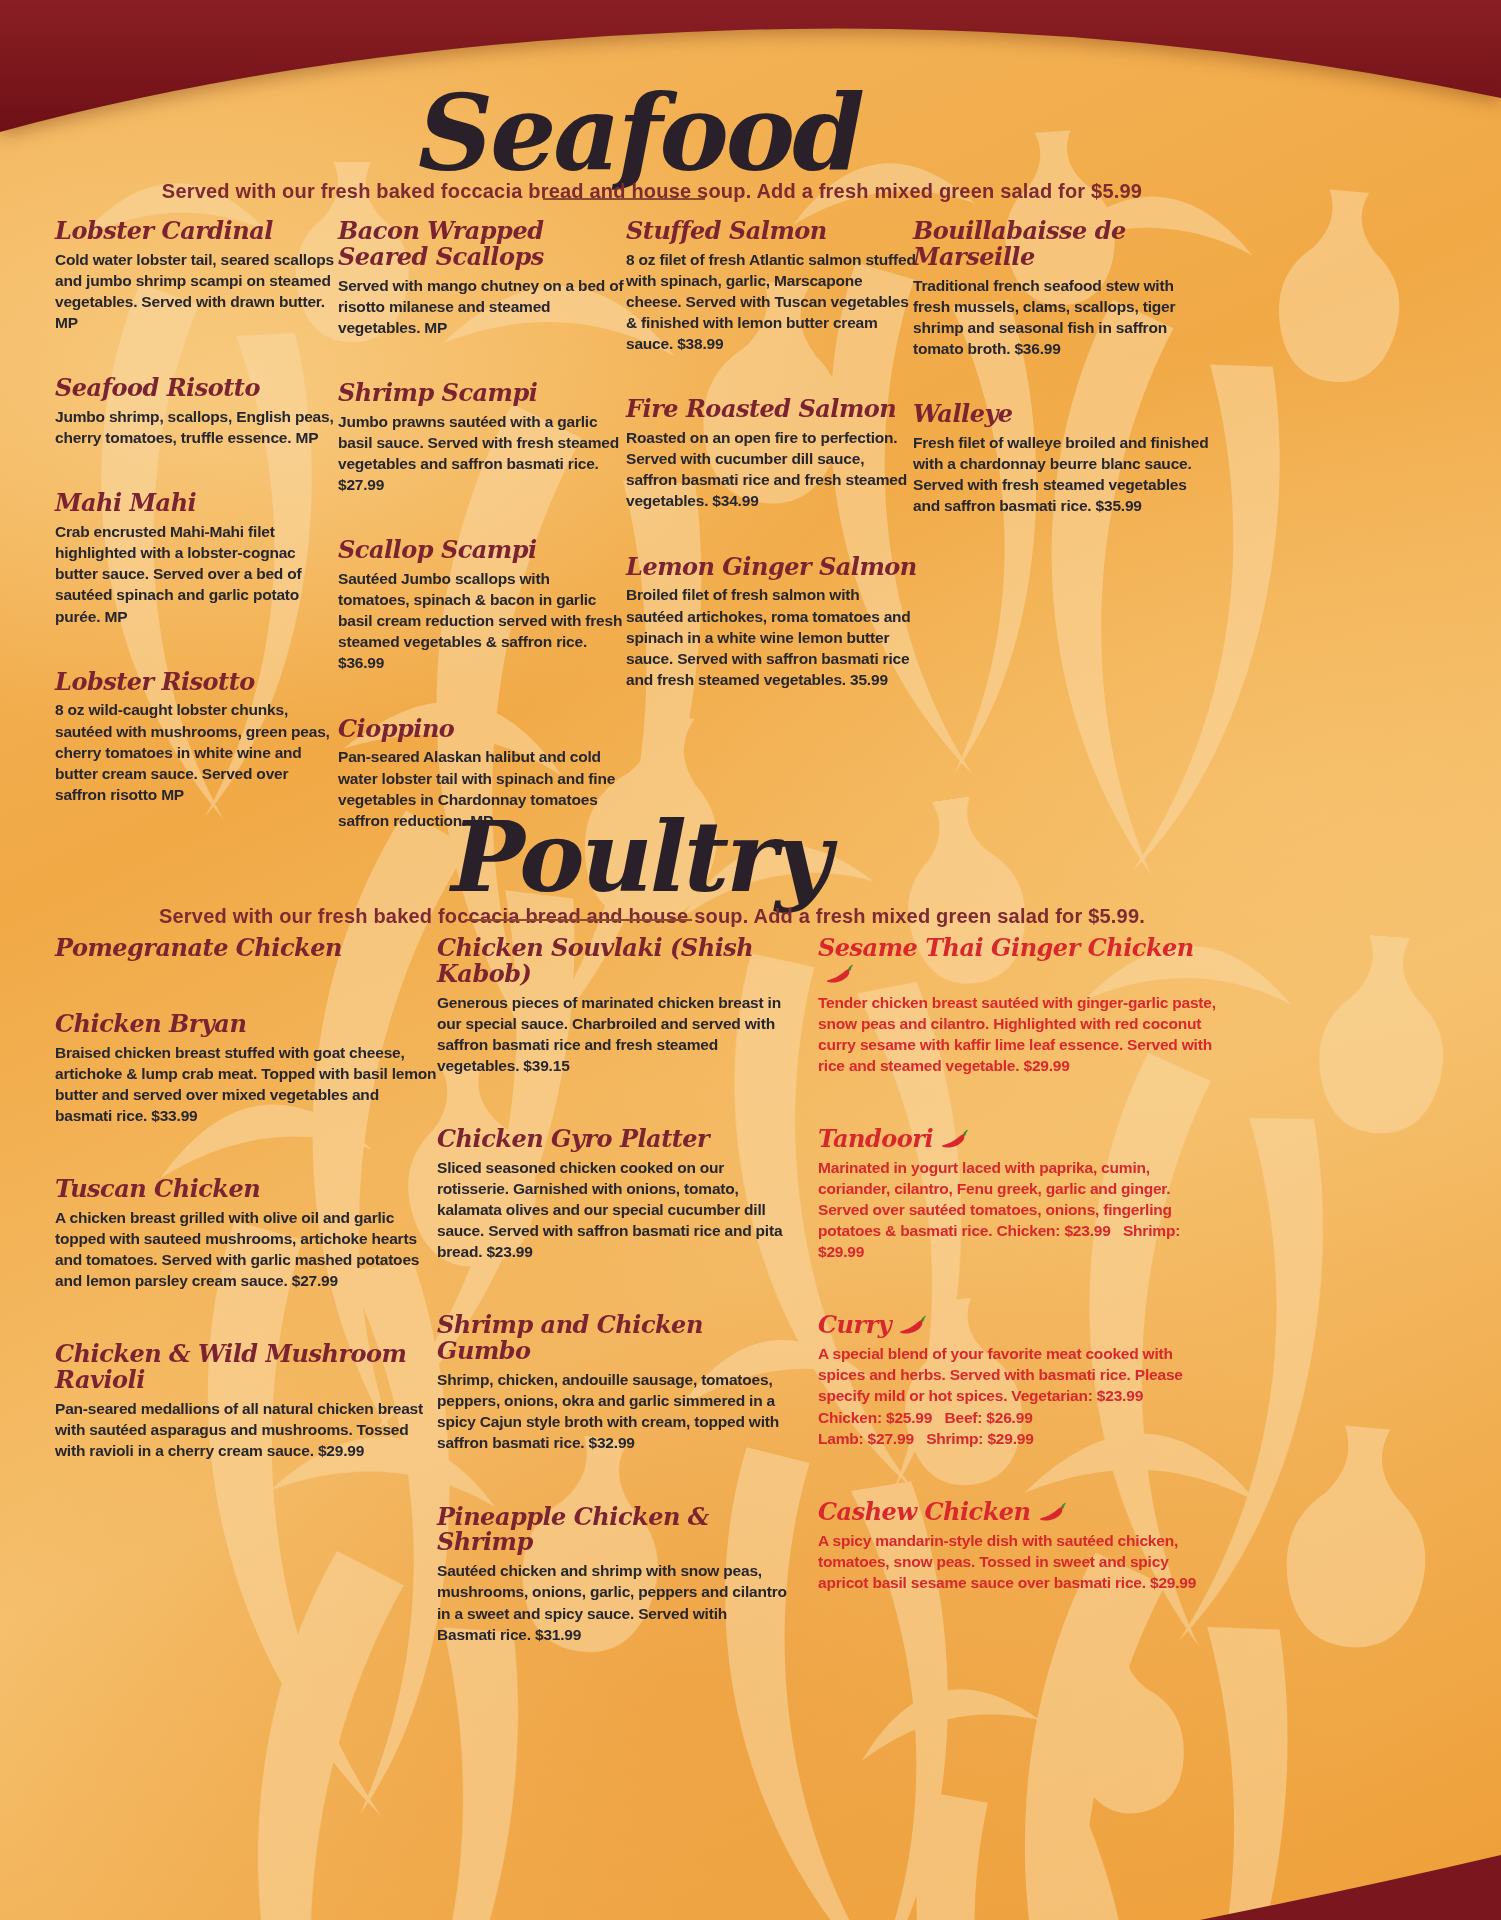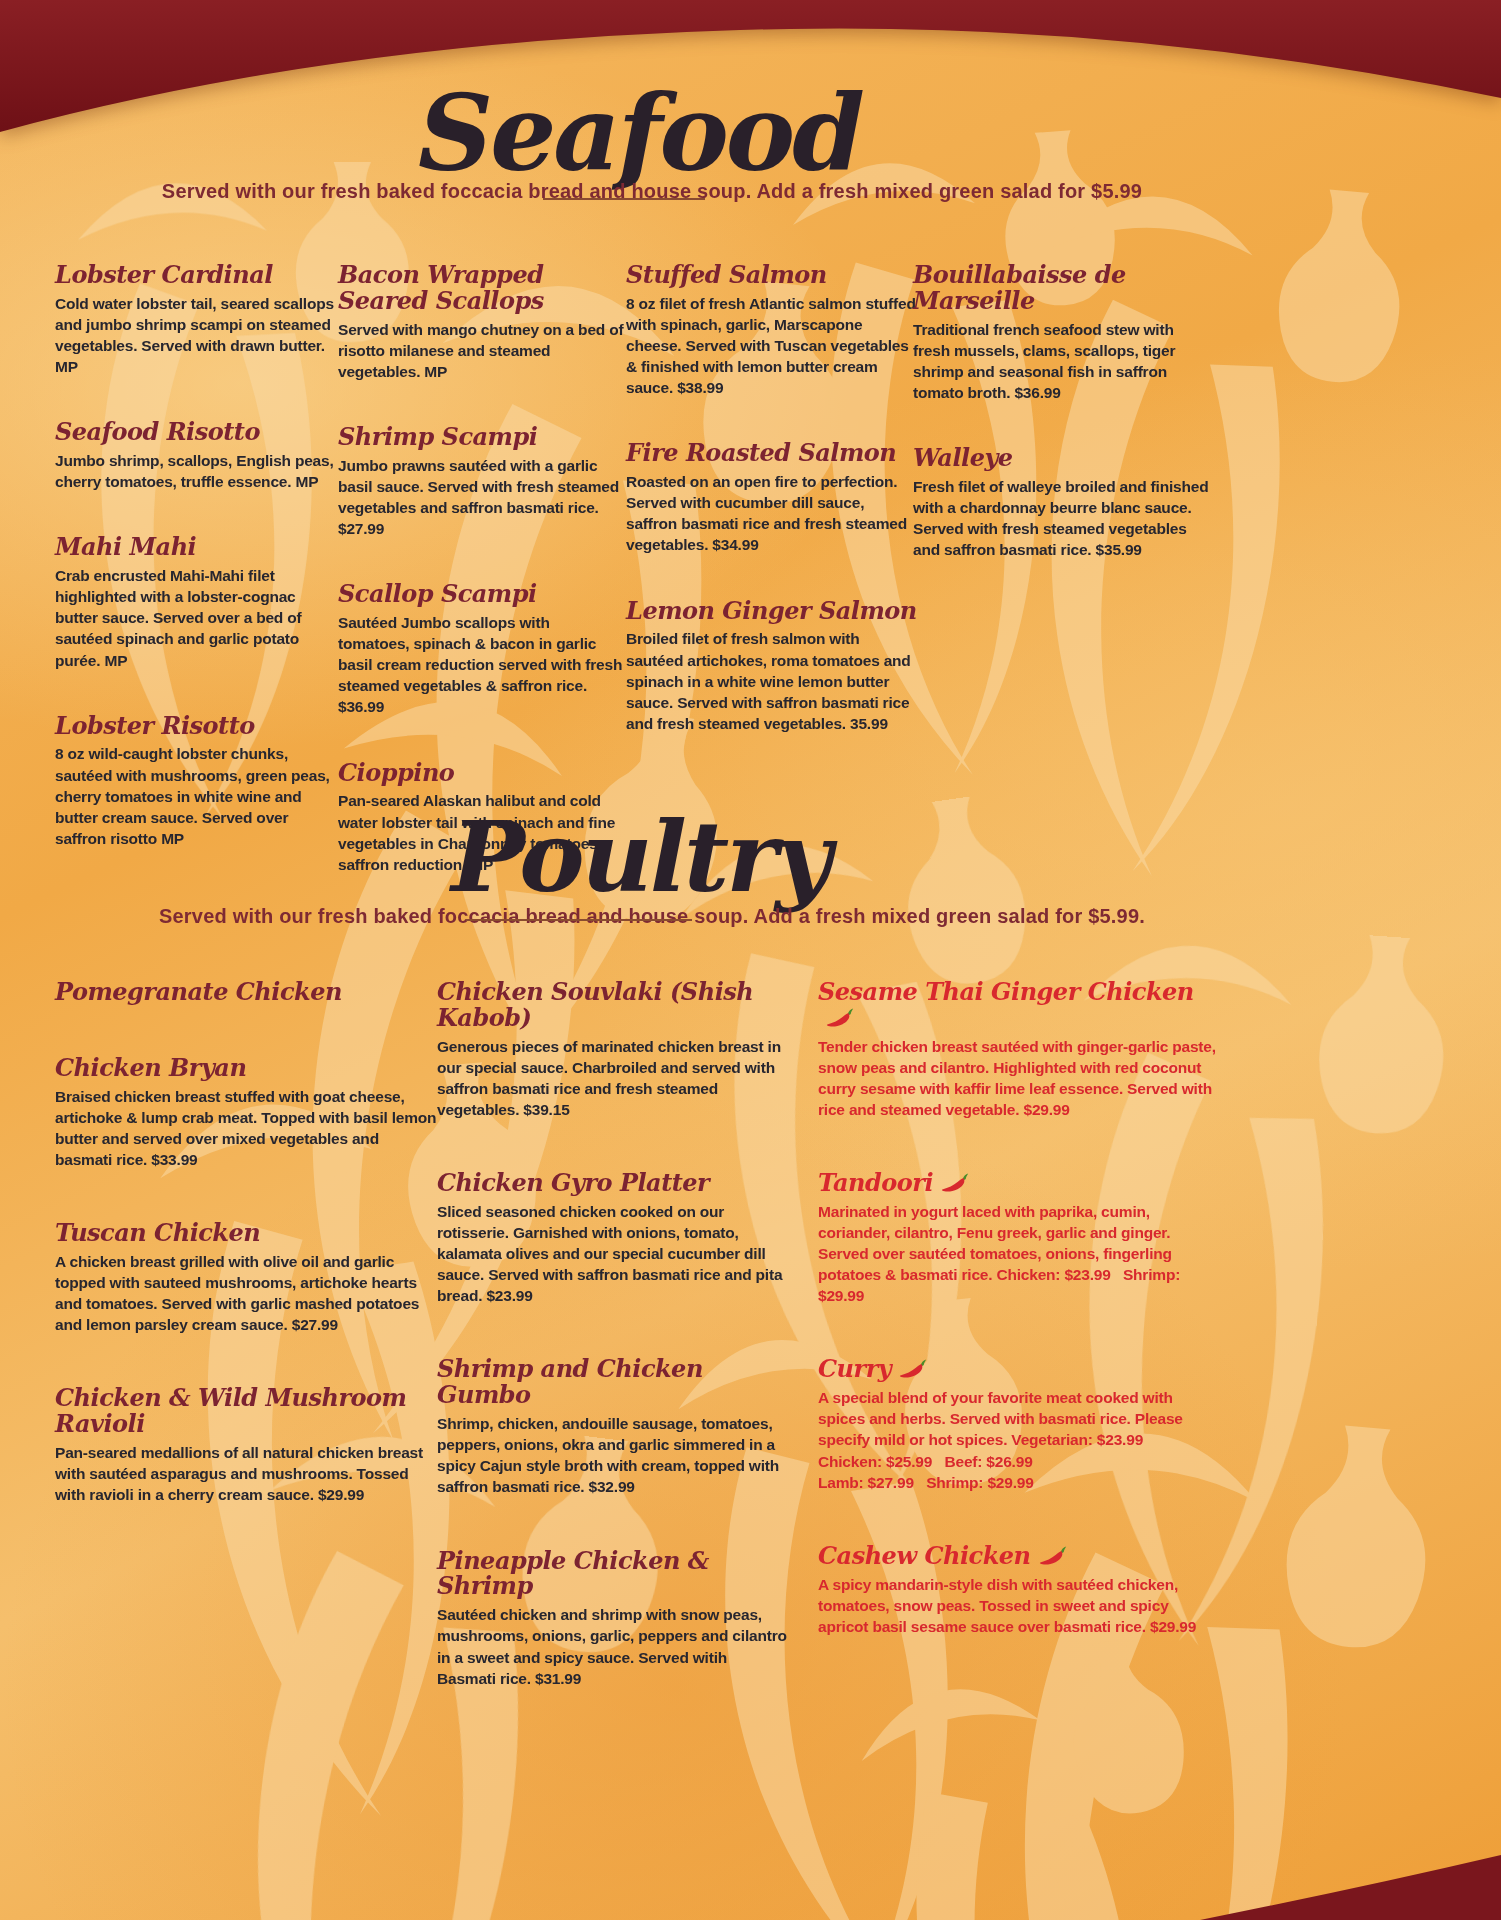--- a/index.html
+++ b/index.html
@@ -29,21 +29,21 @@
   .subtitle{
     position:absolute;left:0;width:1280px;text-align:center;margin:12px;
     font-size:20px;font-weight:700;color:#7e2a33;letter-spacing:.2px;
   }
   .subtitle-seafood{top:168px;}
   .subtitle-poultry{top:893px;}
   .swash{position:absolute;height:2px;background:#8a4b2f;z-index:2;}
   .swash-seafood{left:543px;top:198px;width:162px;}
   .swash-poultry{left:466px;top:919px;width:226px;}
 
-  .col{position:absolute;margin-top:44px;}
+  .col{position:absolute;}
   .seafood-cols .col{top:218px;}
   .seafood-cols .col:nth-child(1){left:55px;width:284px;}
   .seafood-cols .col:nth-child(2){left:338px;width:286px;}
   .seafood-cols .col:nth-child(3){left:626px;width:292px;}
   .seafood-cols .col:nth-child(4){left:913px;width:300px;}
   .poultry-cols .col{top:935px;}
   .poultry-cols .col:nth-child(1){left:55px;width:382px;}
   .poultry-cols .col:nth-child(2){left:437px;width:352px;}
   .poultry-cols .col:nth-child(3){left:818px;width:402px;}
 

